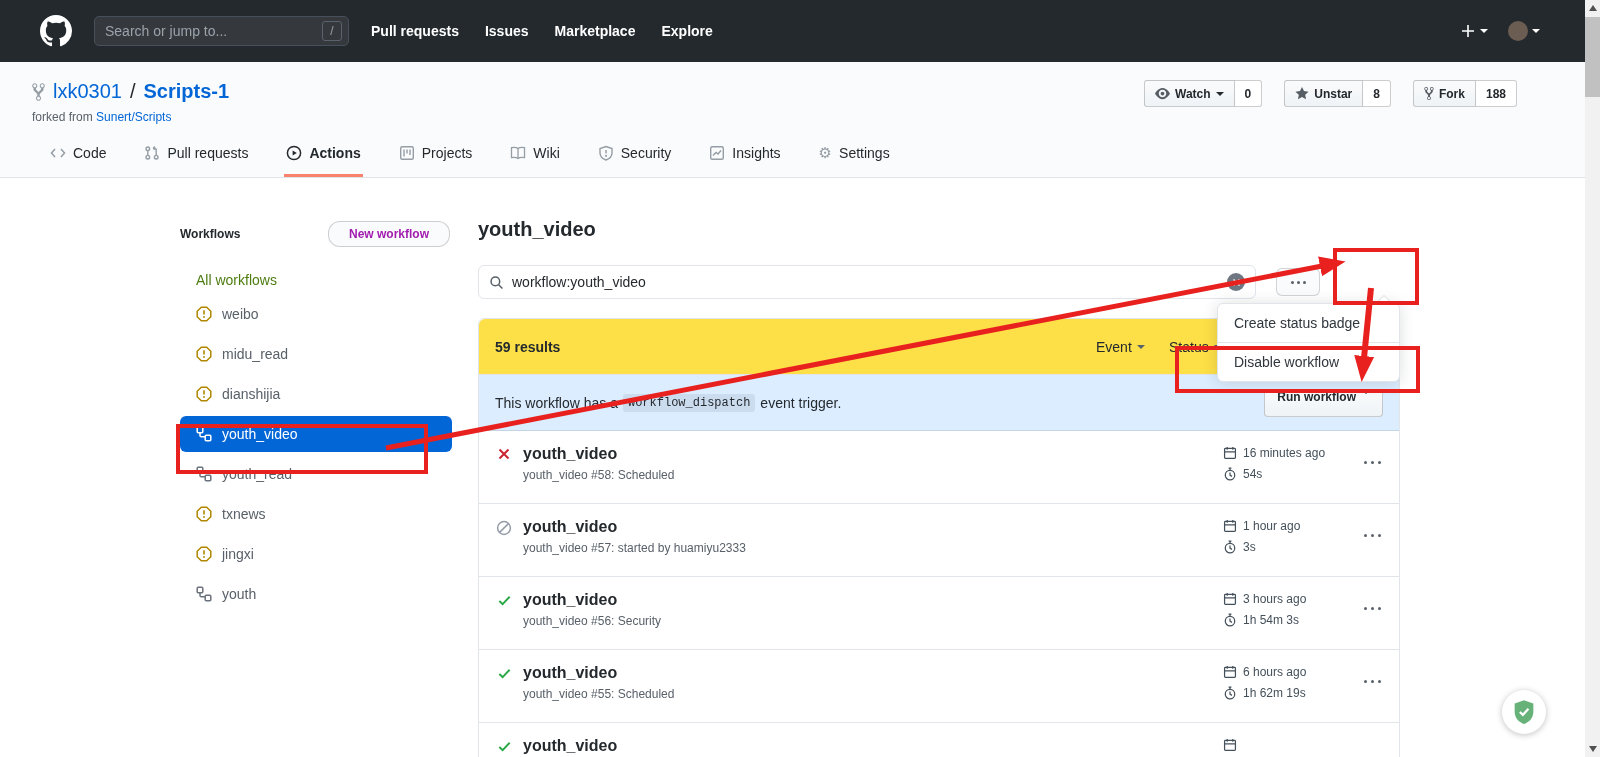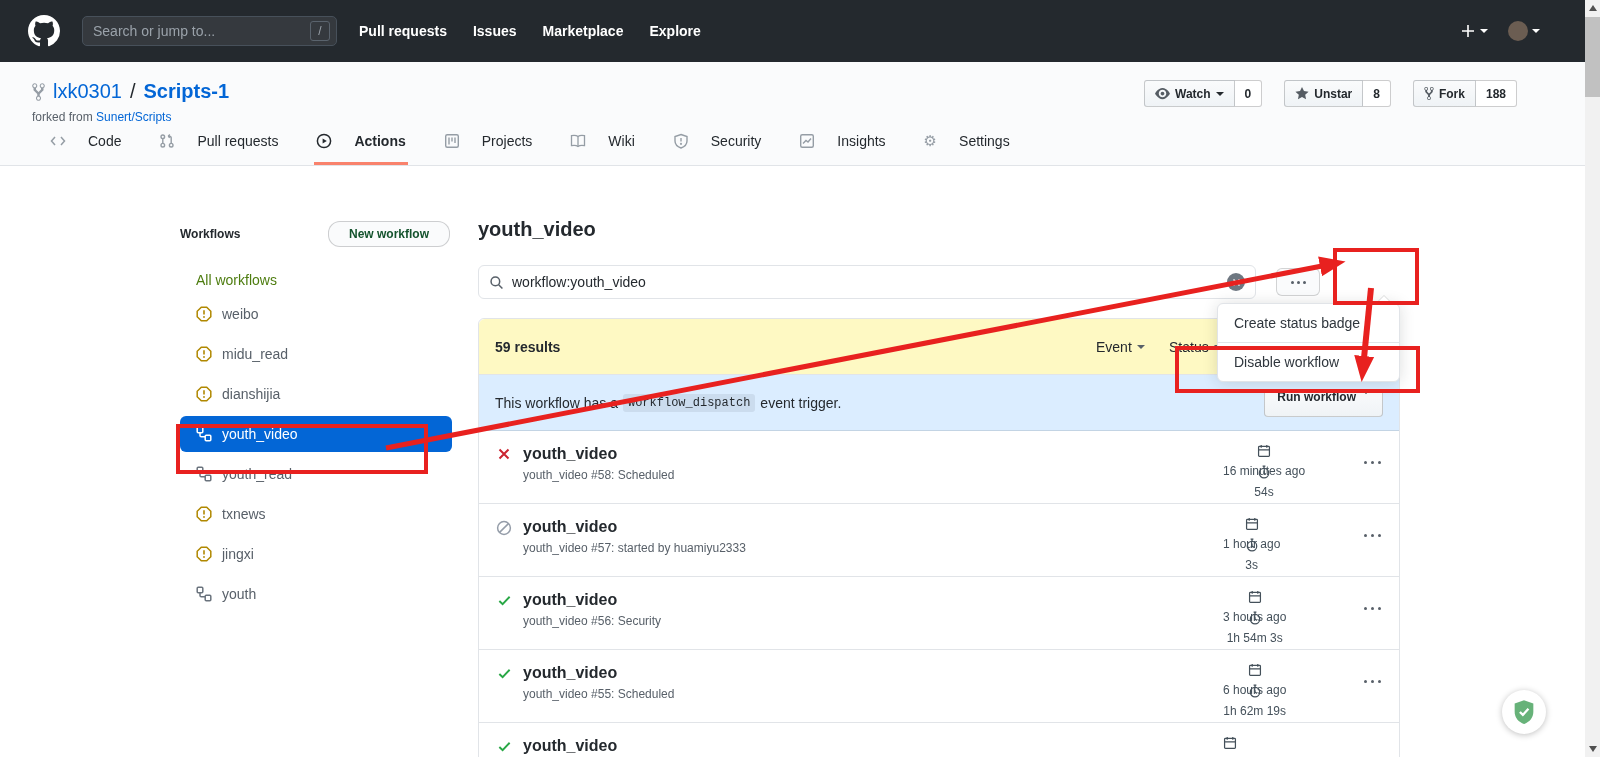--- a/index.html
+++ b/index.html
@@ -2,71 +2,71 @@
 <html><head>
 <meta charset="utf-8">
 <style>
   * { margin:0; padding:0; box-sizing:border-box; }
   html,body { width:1600px; height:757px; overflow:hidden; background:#fff;
     font-family:"Liberation Sans", sans-serif; }
   #page { position:relative; width:1600px; height:757px; background:#fff; overflow:hidden; }
 
   
   .gh-header { position:absolute; top:0; left:0; width:1600px; height:62px; background:#24292e;
-    display:flex; align-items:center; padding:0 60px 0 28px; }
+    display:flex; align-items:center; padding:0 60px 0 40px; }
   .gh-logo { width:32px; height:32px; color:#fff; flex:0 0 auto; }
   .hdr-search { margin-left:22px; width:255px; height:30px; background:rgba(255,255,255,0.08);
     border:1px solid #47505a; border-radius:5px; display:flex; align-items:center; padding:0 6px 0 10px; }
   .hdr-search input { flex:1; background:transparent; border:none; outline:none; color:#c6cbd1; font-size:14px;
     font-family:"Liberation Sans", sans-serif; }
   .hdr-search input::placeholder { color:#9aa2aa; }
   .slash-hint { width:20px; height:20px; border:1px solid #5a636d; border-radius:3px; color:#9aa2aa;
     font-size:12px; display:flex; align-items:center; justify-content:center; }
   .hdr-nav { display:flex; gap:26px; margin-left:22px; }
   .hdr-nav span { color:#fff; font-weight:700; font-size:14px; cursor:pointer; white-space:nowrap; }
   .hdr-right { margin-left:auto; display:flex; align-items:center; gap:20px; }
   .plus-wrap, .avatar-wrap { display:flex; align-items:center; gap:4px; color:#fff; cursor:pointer; }
   .caret { width:0; height:0; border-left:4px solid transparent; border-right:4px solid transparent;
     border-top:4px solid currentColor; display:inline-block; }
   .avatar { width:20px; height:20px; border-radius:50%; background:#6b5d52; }
 
   
-  .repo-band { position:absolute; top:62px; left:0; width:1600px; height:104px; background:#fafbfc;
+  .repo-band { position:absolute; top:62px; left:0; width:1600px; height:116px; background:#fafbfc;
     border-bottom:1px solid #e1e4e8; }
   .repo-title { position:absolute; top:18px; left:32px; display:flex; align-items:center; gap:8px;
     font-size:20px; color:#0366d6; }
   .repo-title .icn { color:#959da5; }
   .repo-title a { color:#0366d6; text-decoration:none; cursor:pointer; }
   .repo-title .sep { color:#24292e; }
   .repo-title .rname { font-weight:700; }
   .forked { position:absolute; top:48px; left:32px; font-size:12px; color:#586069; }
   .forked a { color:#0366d6; text-decoration:none; cursor:pointer; }
 
   .repo-actions { position:absolute; top:18px; right:83px; display:flex; gap:22px; }
   .btn-group { display:flex; font-size:12px; font-weight:700; color:#24292e; }
   .btn-main { display:flex; align-items:center; gap:5px; padding:3px 10px; height:27px;
     background:linear-gradient(#fafbfc,#eff3f6); border:1px solid rgba(27,31,35,.22);
     border-radius:3px 0 0 3px; cursor:pointer; }
   .btn-count { display:flex; align-items:center; padding:3px 10px; height:27px; background:#fff;
     border:1px solid rgba(27,31,35,.22); border-left:none; border-radius:0 3px 3px 0; cursor:pointer; }
   .btn-main .icn { color:#555c63; }
 
   .repo-tabs { position:absolute; left:48px; bottom:0; display:flex; gap:34px; }
-  .rtab { display:flex; align-items:center; gap:22px; font-size:14px; color:#24292e; padding:0 2px 13px 2px;
+  .rtab { display:flex; align-items:center; gap:7px; font-size:14px; color:#24292e; padding:0 2px 13px 2px;
     border-bottom:3px solid transparent; cursor:pointer; white-space:nowrap; }
   .rtab .icn { color:#959da5; }
   .rtab.active { font-weight:700; border-bottom-color:#f9826c; }
   .rtab.active .icn { color:#24292e; }
   .gear-glyph { font-family:"DejaVu Sans", sans-serif; font-size:15px; line-height:1; }
 
   
   .sidebar { position:absolute; top:218px; left:180px; width:270px; }
   .sb-head { display:flex; align-items:center; justify-content:space-between; height:32px; }
   .sb-title { font-size:12px; font-weight:700; color:#24292e; }
-  .btn-newwf { font-size:12px; font-weight:700; color:#14532d; background:#fafbfc;
+  .btn-newwf { font-size:12px; font-weight:700; color:#a21caf; background:#fafbfc;
     border:1px solid rgba(27,31,35,.2); border-radius:12px; padding:5px 20px; cursor:pointer; }
   .sb-all { margin:22px 0 6px 16px; font-size:14px; color:#4d7c0f; cursor:pointer; }
   .sb-item { display:flex; align-items:center; gap:10px; height:40px; padding-left:16px;
     font-size:14px; color:#586069; cursor:pointer; }
   .sb-item .icn { flex:0 0 auto; display:flex; }
   .sb-item.warn .icn { color:#b08800; }
   .sb-item.wf .icn { color:#6a737d; }
   .sb-item.selected { background:#0366d6; color:#fff; border-radius:6px; width:272px; height:36px;
     margin:2px 0; }
   .sb-item.selected .icn { color:#fff; }
@@ -82,21 +82,21 @@
     font-family:"Liberation Sans", sans-serif; }
   .clear-btn { width:18px; height:18px; border-radius:50%; background:#6e7781; color:#fff; border:none;
     display:flex; align-items:center; justify-content:center; cursor:pointer; padding:0; }
   .kebab-btn { margin-left:20px; width:48px; height:28px; background:#fafbfc;
     border:1px solid rgba(27,31,35,.18); border-radius:6px; display:flex; align-items:center;
     justify-content:center; gap:3px; cursor:pointer; }
   .dot { width:3px; height:3px; border-radius:50%; background:#586069; }
 
   .card { position:absolute; top:100px; left:0; width:922px; height:440px;
     border:1px solid #e1e4e8; border-radius:6px 6px 0 0; background:#fff; }
-  .card-head { height:56px; background:#fef9c3; border-bottom:1px solid #e1e4e8; border-radius:6px 6px 0 0;
+  .card-head { height:56px; background:#fde047; border-bottom:1px solid #e1e4e8; border-radius:6px 6px 0 0;
     display:flex; align-items:center; padding:0 16px; position:relative; }
   .results-count { font-size:14px; font-weight:700; color:#24292e; }
   .filterlink { position:absolute; top:20px; display:flex; align-items:center; gap:5px; font-size:14px;
     color:#24292e; cursor:pointer; }
   .filterlink .caret { border-top-color:#586069; }
   .f-event { left:617px; } .f-status { left:690px; }
 
   .banner { height:56px; background:#dbedff; border-bottom:1px solid rgba(27,31,35,.12);
     display:flex; align-items:center; padding:0 16px; position:relative; font-size:14px; color:#24292e; }
   .banner code { font-family:"Liberation Mono", monospace; font-size:12px; background:rgba(27,31,35,.08);
@@ -106,21 +106,21 @@
     border:1px solid rgba(27,31,35,.22); border-radius:4px; display:flex; gap:6px;
     cursor:pointer; }
 
   .run-row { position:relative; height:73px; border-bottom:1px solid #e1e4e8; padding:14px 16px 0 16px; }
   .run-main { display:flex; align-items:flex-start; gap:10px; cursor:pointer; }
   .st-ic { width:18px; display:flex; justify-content:center; margin-top:2px; }
   .st-failure { color:#cb2431; } .st-cancelled { color:#959da9; } .st-success { color:#28a745; }
   .run-title { font-size:16px; font-weight:700; color:#24292e; }
   .run-desc { margin:5px 0 0 28px; font-size:12px; color:#586069; }
   .run-meta { position:absolute; left:744px; top:13px; font-size:12px; color:#586069; }
-  .meta-line { display:flex; align-items:center; gap:6px; height:17px; margin-bottom:4px; color:#44505a;flex-direction:column; }
+  .meta-line { display:flex; align-items:center; gap:6px; height:17px; margin-bottom:4px; color:#44505a; }
   .row-kebab { position:absolute; right:18px; top:30px; display:flex; gap:4px; cursor:pointer; }
   .row-kebab .dot { background:#586069; }
 
   
   .dd-menu { position:absolute; left:1217px; top:303px; width:183px; background:#fff;
     border:1px solid #e1e4e8; border-radius:6px; box-shadow:0 1px 15px rgba(27,31,35,.15); z-index:40; }
   .dd-item { padding:11px 16px; font-size:14px; color:#2f363d; cursor:pointer; }
   .dd-item + .dd-item { border-top:1px solid #e1e4e8; }
   .dd-caret { position:absolute; top:-8px; left:158px; width:0; height:0;
     border-left:8px solid transparent; border-right:8px solid transparent; border-bottom:8px solid #fff;

